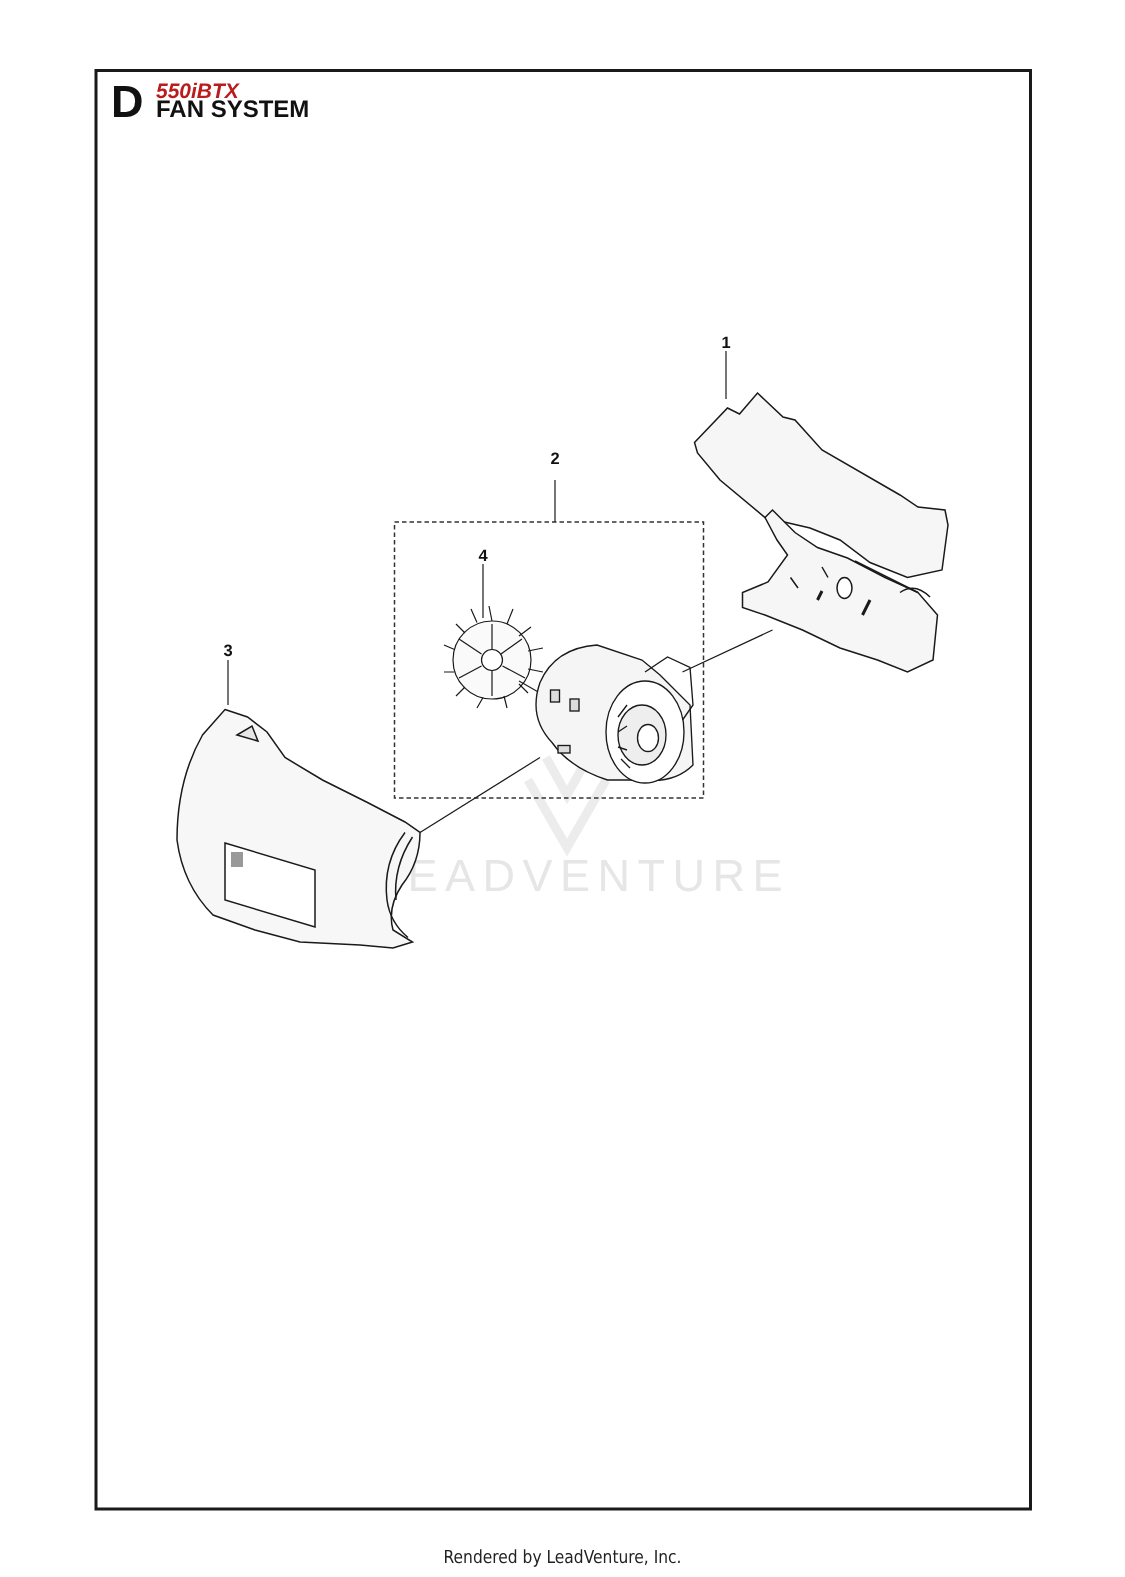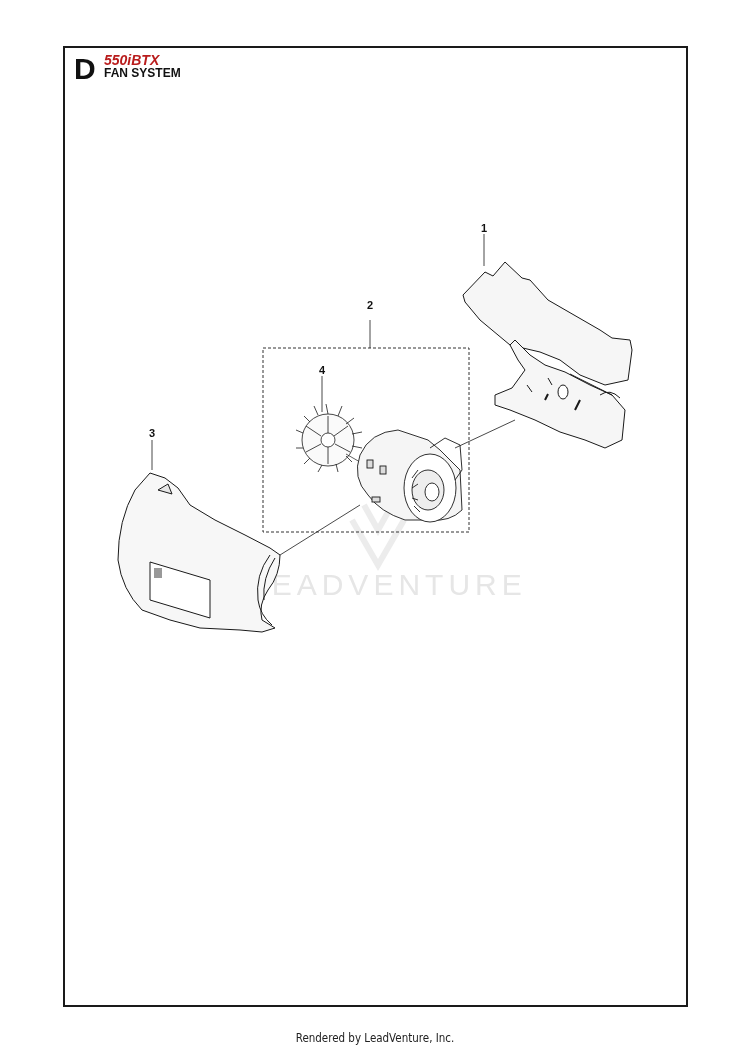--- a/index.html
+++ b/index.html
@@ -1,20 +1,20 @@
 <!DOCTYPE html>
 <html><head>
 <meta charset="utf-8">
 <style>
   html, body { margin:0; padding:0; background:#ffffff; }
   body { width:750px; height:1051px; position:relative; overflow:hidden; font-family:"Liberation Sans", sans-serif; }
   .frame { position:absolute; left:63px; top:46px; width:621px; height:957px; border:2px solid #1a1a1a; box-sizing:content-box; }
   .section-letter { position:absolute; left:74px; top:52px; font-size:30px; font-weight:bold; color:#111; line-height:34px; }
   .model { position:absolute; left:104px; top:54px; font-size:14px; font-weight:bold; color:#b91c1c; line-height:13px;font-style:italic; }
-  .title { position:absolute; left:104px; top:67px; font-size:12px; font-weight:bold; color:#111; line-height:13px; }
+  .title { position:absolute; left:104px; top:67px; font-size:16px; font-weight:bold; color:#111; line-height:13px; }
   .footer { position:absolute; left:0; width:750px; top:1031px; text-align:center; font-family:"DejaVu Sans", sans-serif; font-size:12px; color:#222; transform:scaleX(0.86); }
   svg.diagram { position:absolute; left:0; top:0; }
   .callout { font-family:"Liberation Sans", sans-serif; font-weight:bold; font-size:11px; fill:#111; }
   .watermark-text { position:absolute; left:250px; top:568px; font-size:30px; letter-spacing:5px; color:#e6e6e6; font-family:"Liberation Sans", sans-serif; }
 </style>
 </head>
 <body>
 
 <div class="frame"></div>
 

